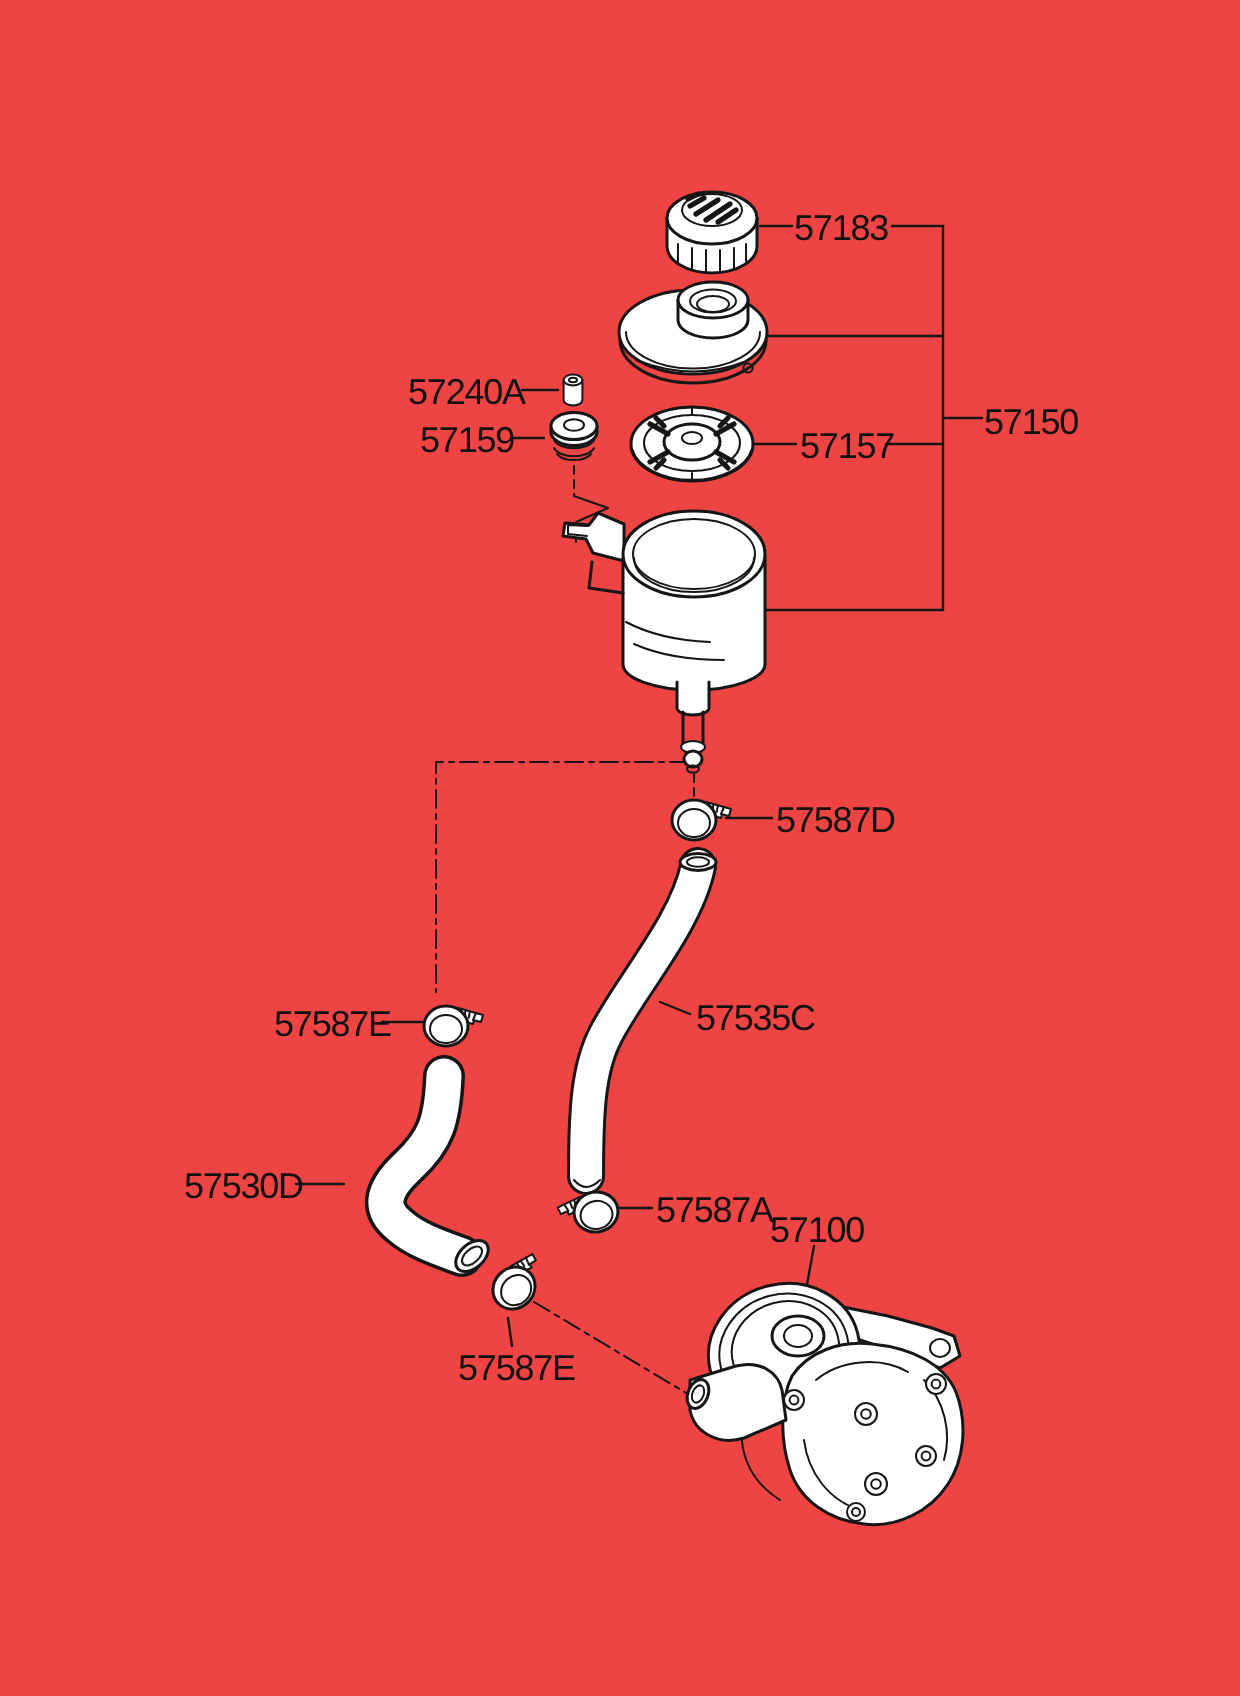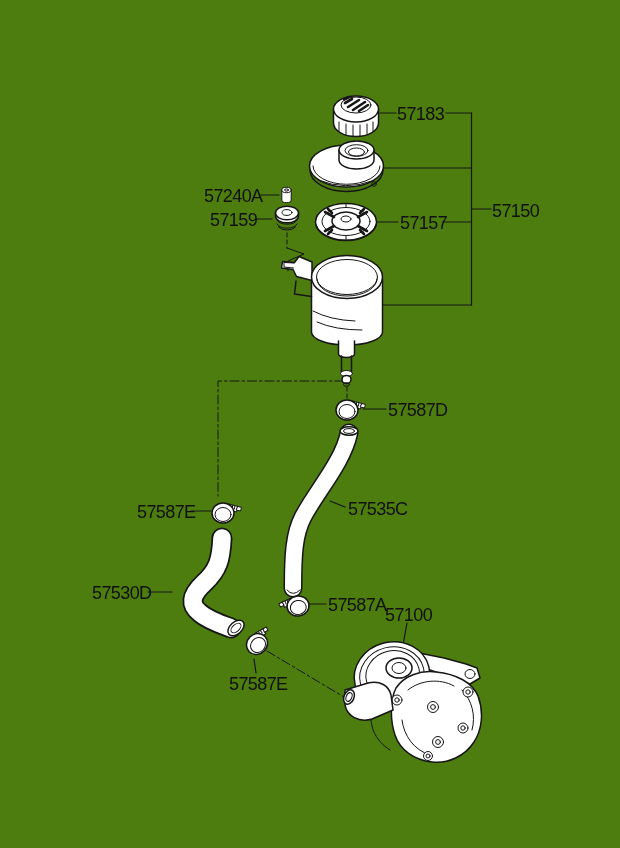--- a/index.html
+++ b/index.html
@@ -1,16 +1,16 @@
 <!DOCTYPE html>
 <html><head>
 <meta charset="utf-8">
 <style>
   html,body{margin:0;padding:0;background:#ffffff;}
-  .stage{position:relative;width:620px;height:848px;background:#4d7c0f;overflow:hidden;}
+  .stage{position:relative;width:620px;height:848px;background:#ef4444;overflow:hidden;}
   svg{display:block}
   .ln{fill:none;stroke:#161616;stroke-width:1.5;stroke-linejoin:round;stroke-linecap:round}
   .thin{fill:none;stroke:#161616;stroke-width:1;stroke-linejoin:round;stroke-linecap:round}
   .thick{fill:none;stroke:#161616;stroke-width:2.6;stroke-linecap:round}
   .ld{fill:none;stroke:#161616;stroke-width:1.2;stroke-linecap:round}
   .dash{stroke-dasharray:9 3 2.5 3}
   .sdash{stroke-dasharray:4 3}
   .wfill{fill:#ffffff}
   .lbl{font-family:"Liberation Sans","DejaVu Sans",sans-serif;font-size:18px;letter-spacing:-0.6px;fill:#111111}
 </style>

